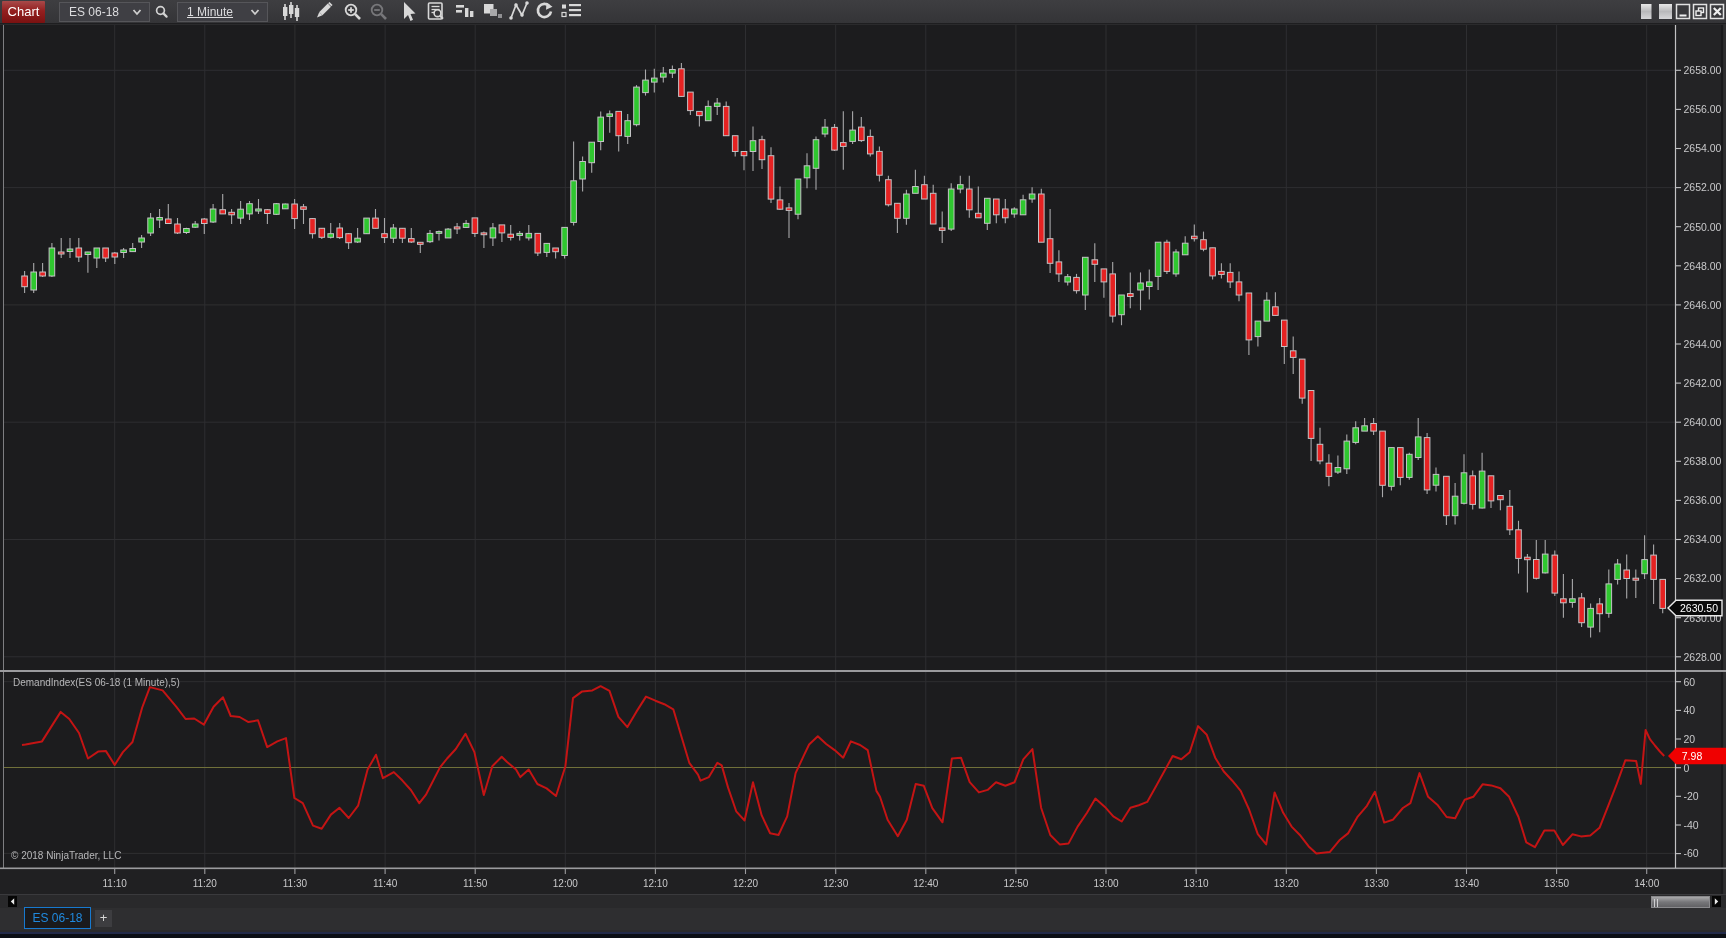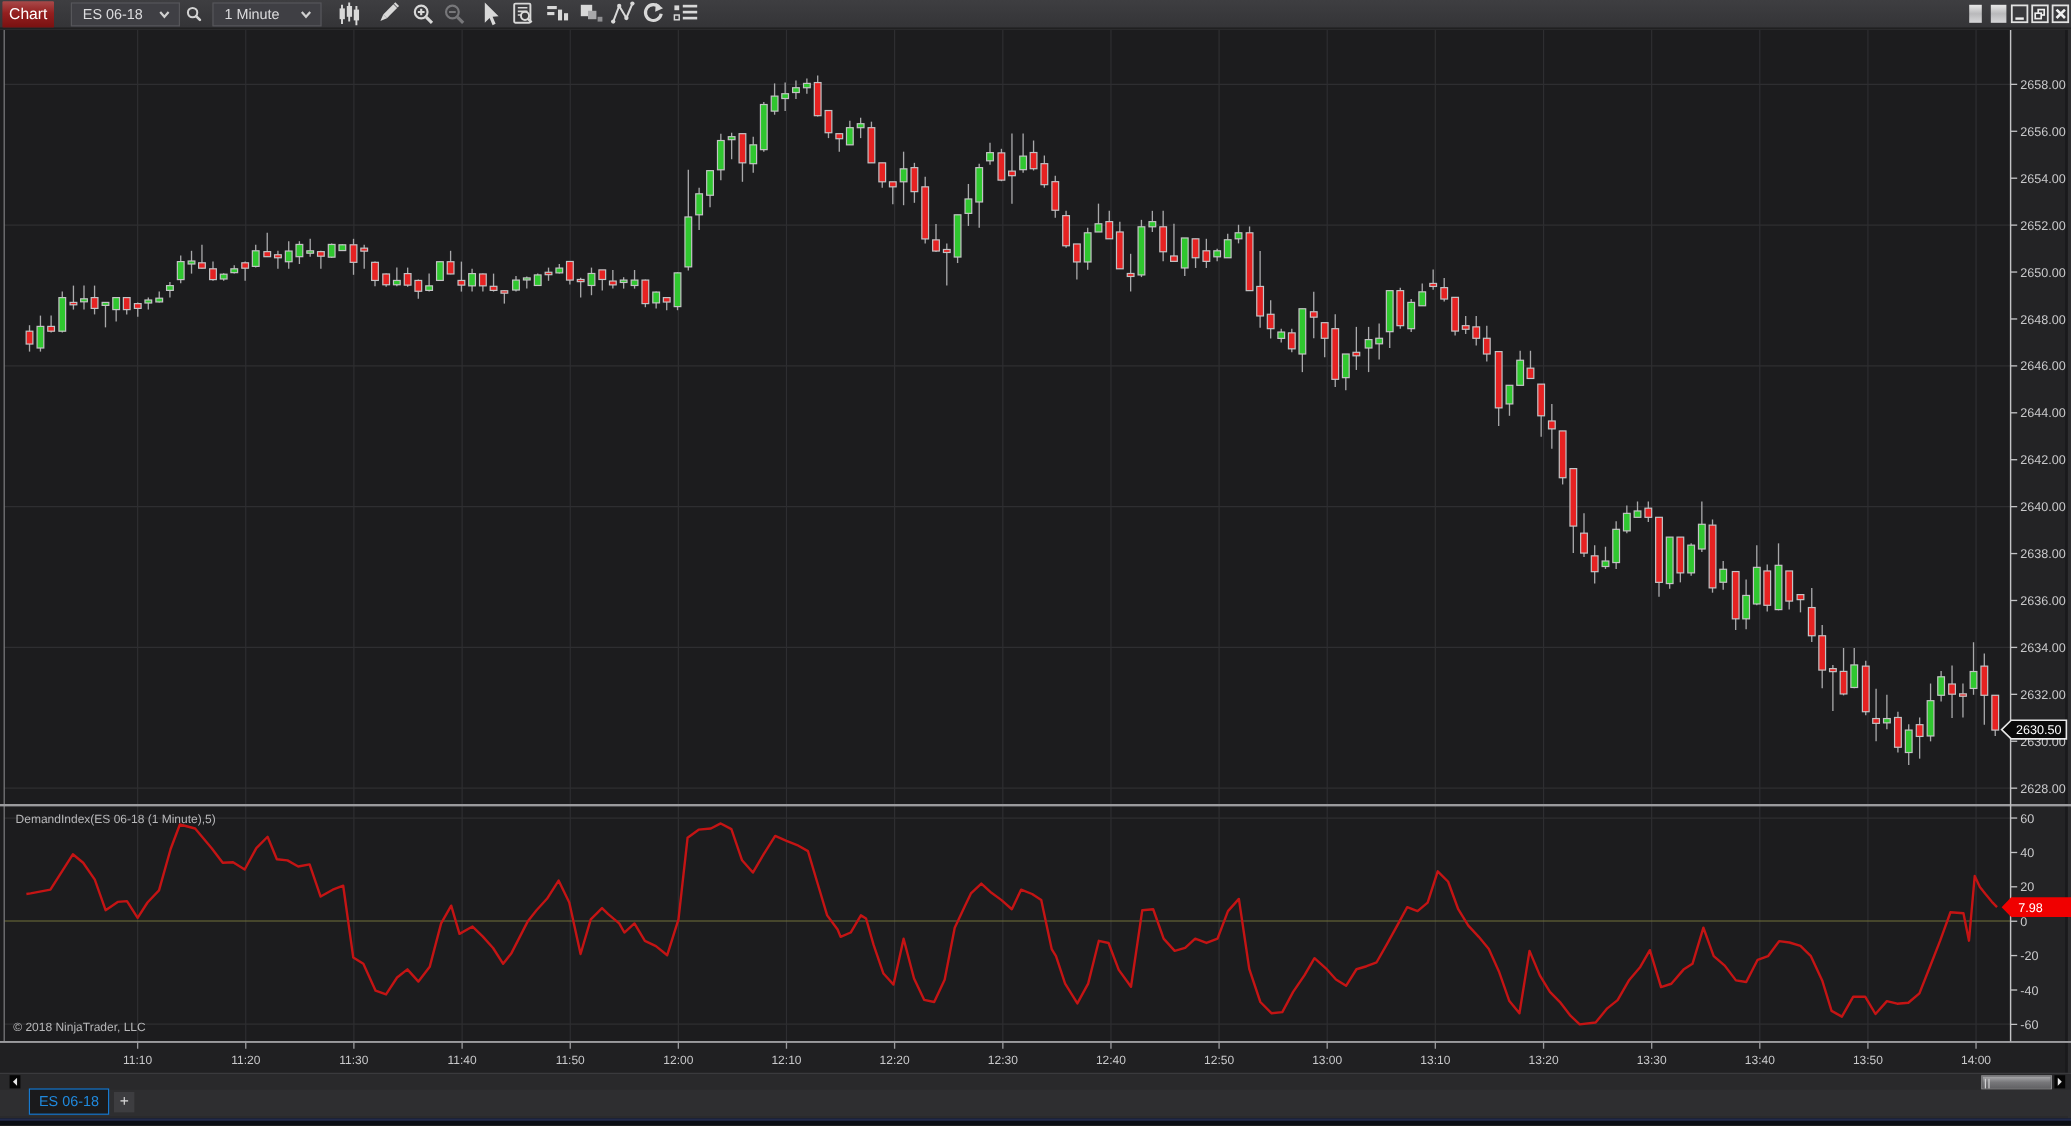--- a/index.html
+++ b/index.html
@@ -529,21 +529,21 @@
           <svg width="10" height="10" viewBox="0 0 10 10">
             <path d="M1.5 3 L5 7 L8.5 3" stroke="#cfcfcf" stroke-width="1.8" fill="none"></path>
           </svg>
         </span></div>
     <div id="sbtn">
         <svg width="20" height="20" viewBox="0 0 20 20">
           <circle cx="9.5" cy="8.5" r="3.9" stroke="#d2d2d2" stroke-width="1.7" fill="none"></circle>
           <line x1="12.4" y1="11.4" x2="15.6" y2="14.6" stroke="#d2d2d2" stroke-width="2.2" stroke-linecap="round"></line>
         </svg>
       </div>
-    <div class="combo" style="left:177px; width:91px;">1 Minute<span class="chev">
+    <div class="combo" style="left:177px; width:91px;text-decoration:underline;">1 Minute<span class="chev">
           <svg width="10" height="10" viewBox="0 0 10 10">
             <path d="M1.5 3 L5 7 L8.5 3" stroke="#cfcfcf" stroke-width="1.8" fill="none"></path>
           </svg>
         </span></div>
     <svg width="305" height="24" viewBox="0 0 305 24" style="position:absolute;left:280px;top:0;">
         <g stroke="#d8d8d8" stroke-width="1.6">
           <line x1="5" y1="4" x2="5" y2="20"></line>
           <line x1="11" y1="2" x2="11" y2="18"></line>
           <line x1="17" y1="5" x2="17" y2="21"></line>
         </g>

